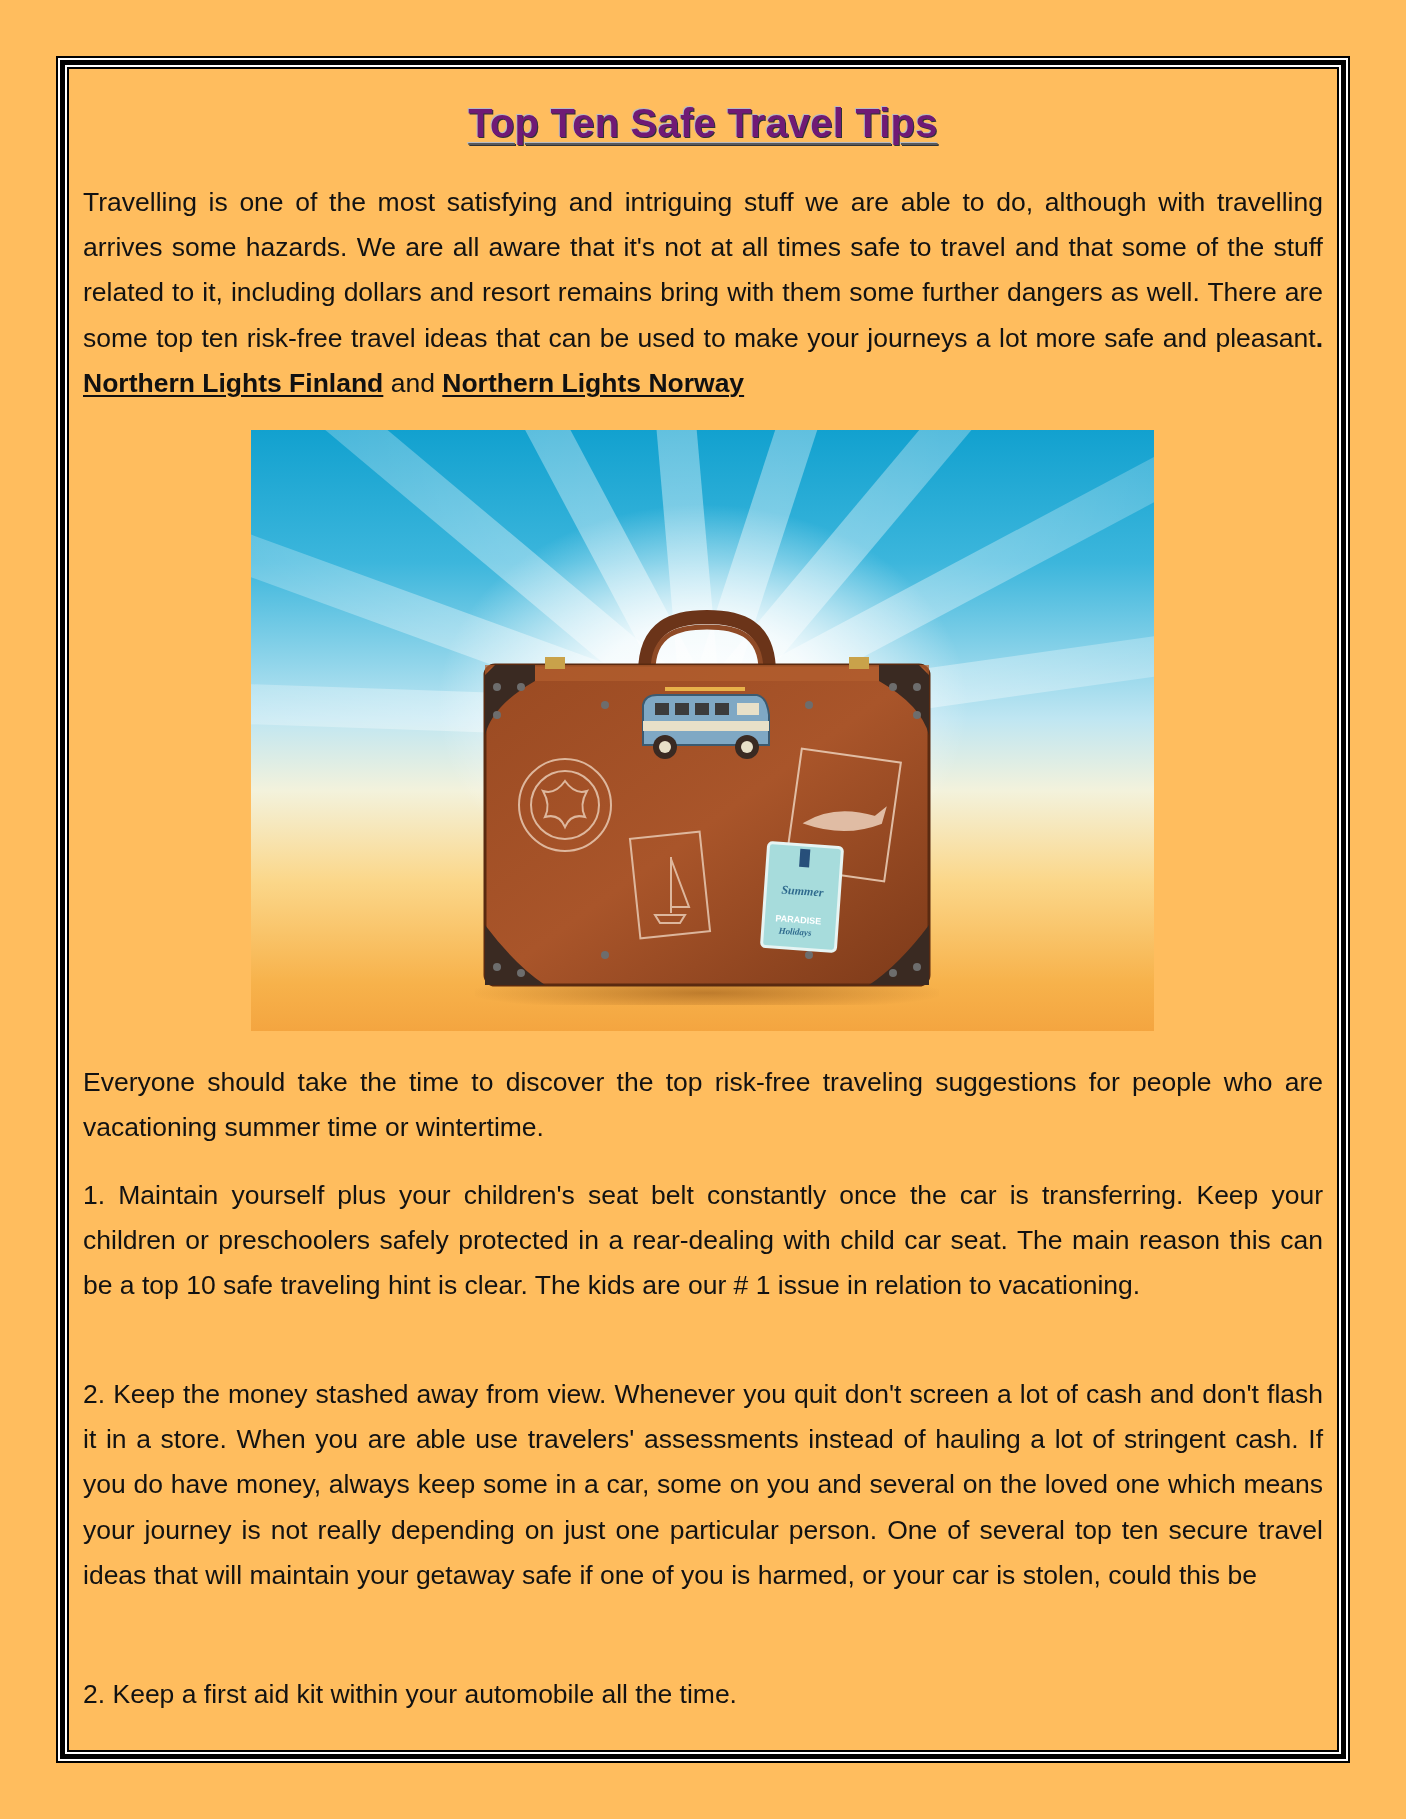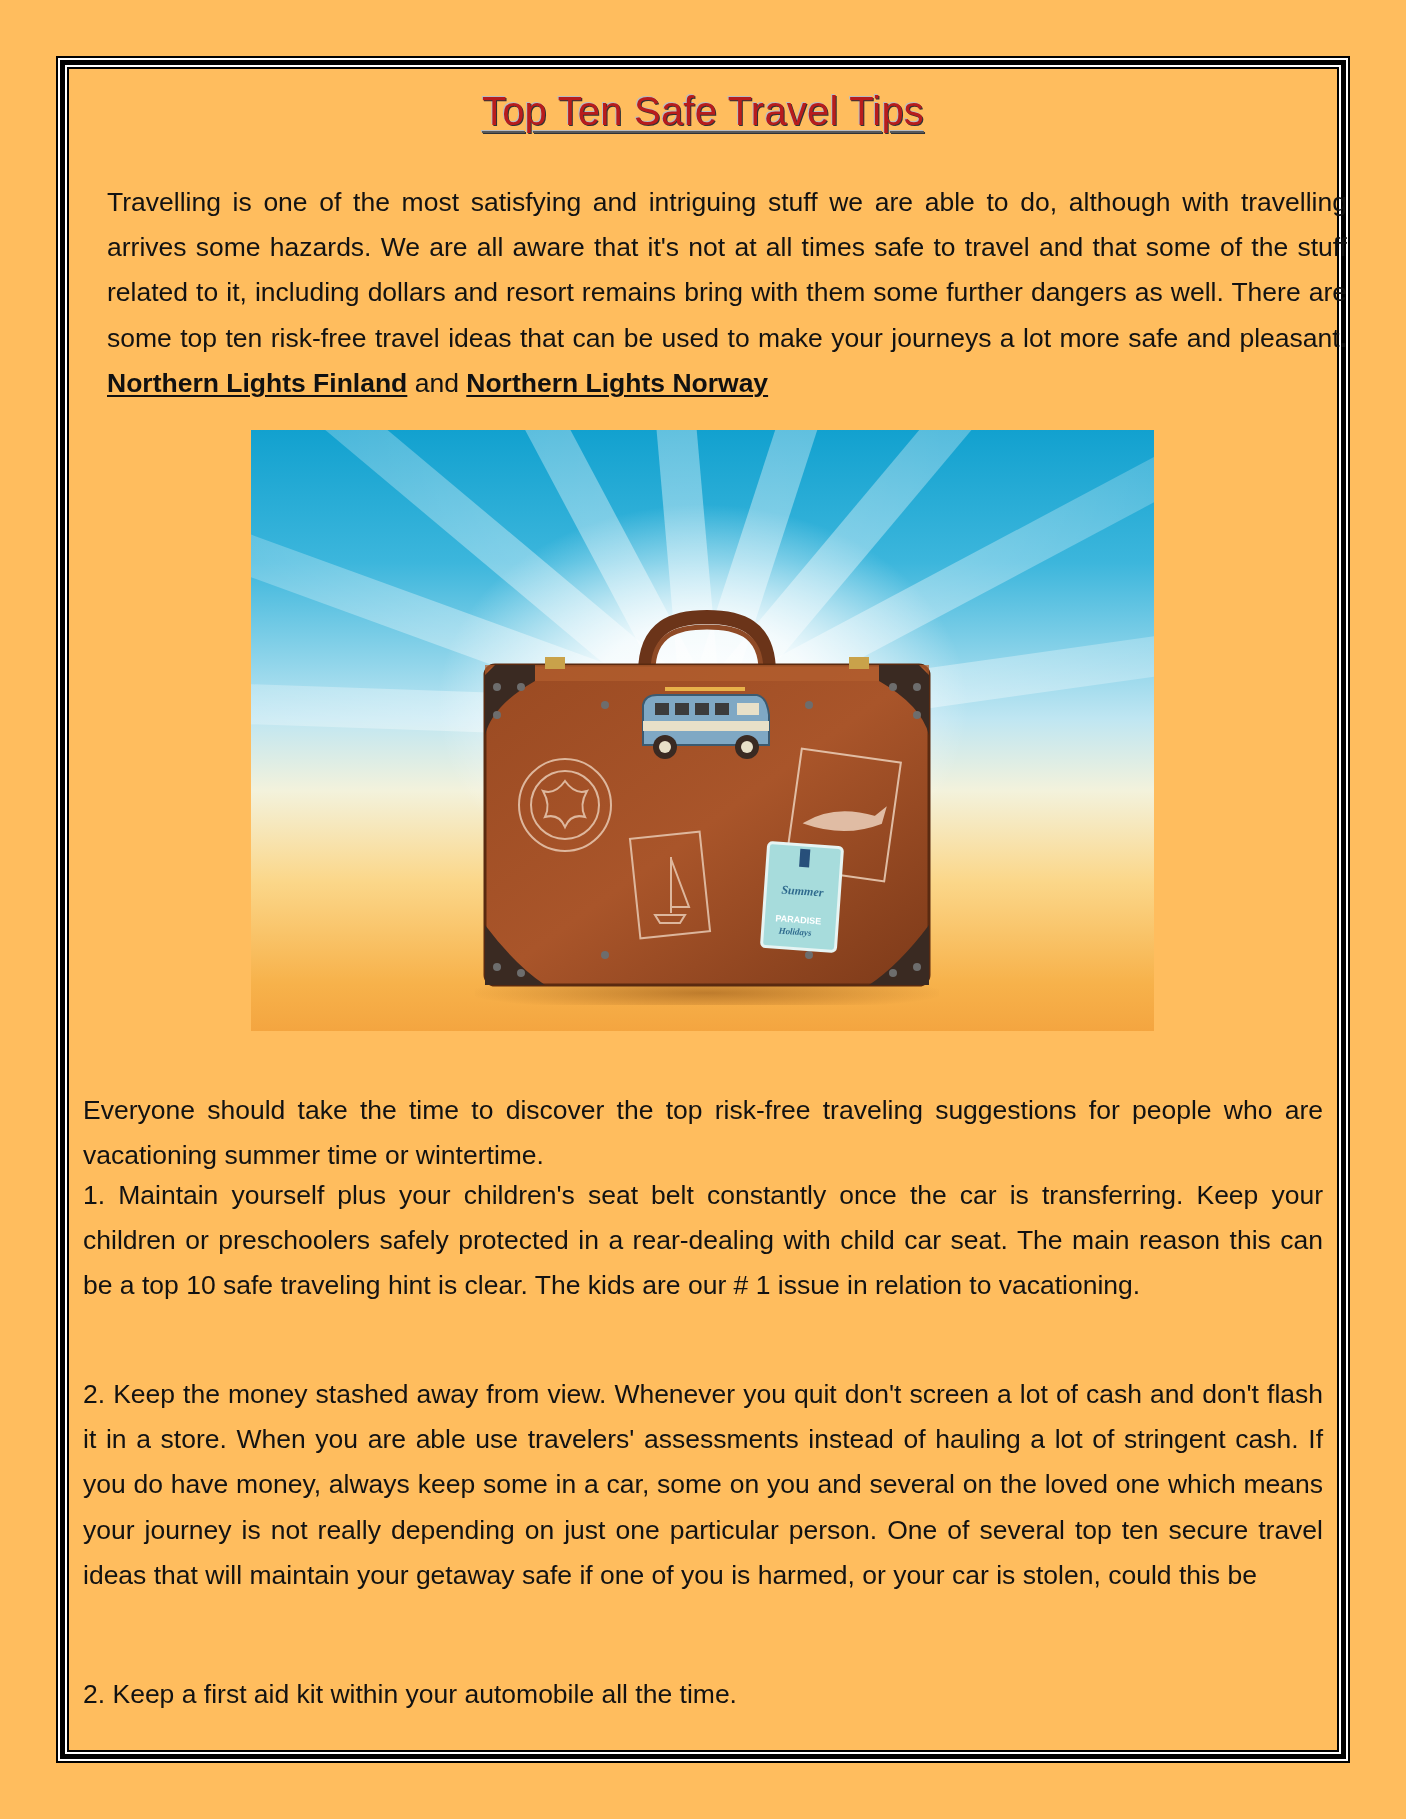--- a/index.html
+++ b/index.html
@@ -41,26 +41,26 @@
   }
   .frame-inner {
     position: absolute;
     left: 2px; top: 2px; right: 2px; bottom: 2px;
     background: #FFBD5E;
   }
 
   .title {
     position: absolute;
     left: 0; width: 1406px;
-    top: 86px;
+    top: 98px;
     text-align: center;
     font-size: 40px;
     line-height: 50px;
-    font-weight: normal;
-    color: #b91c1c;
+    font-weight: bold;
+    color: #701a75;
     text-shadow: 1px 1px 0 #2f3236, -1px -1px 0 #b8bcc2;
     letter-spacing: 0.2px;
   }
   .title span {
     text-decoration: underline;
     text-decoration-thickness: 2px;
     text-underline-offset: 6px;
     text-decoration-color: #595959;
   }
 
@@ -123,21 +123,21 @@
         <div class="frame-inner"></div>
       </div>
     </div>
   </div>
 </div>
 
 <div class="title">
   <span>Top Ten Safe Travel Tips</span>
 </div>
 
-<div class="text-block last-left" style="top: 180px; margin-left: 24px;">
+<div class="text-block last-left" style="top: 180px;">
   <p>
     <span>Travelling is one of the most satisfying and intriguing stuff we are able to do, although with travelling arrives some hazards. We are all aware that it's not at all times safe to travel and that some of the stuff related to it, including dollars and resort remains bring with them some further dangers as well. There are some top ten risk-free travel ideas that can be used to make your journeys a lot more safe and pleasant</span><span class="bold">.</span>
     <a class="link">Northern Lights Finland</a>
     <span>and</span>
     <a class="link">Northern Lights Norway</a>
   </p>
 </div>
 
 <div class="hero">
   <div class="ray" style="transform: rotate(-160deg);"></div>
@@ -233,21 +233,21 @@
     <g>
       <rect x="290" y="250" width="74" height="104" rx="4" fill="#a7dcdc" stroke="#e6f4f3" stroke-width="3" transform="rotate(4 327 302)"></rect>
       <rect x="322" y="254" width="10" height="18" fill="#274f7a" transform="rotate(4 327 302)"></rect>
       <text x="306" y="300" font-size="12" font-style="italic" font-weight="bold" fill="#2f6b8e" font-family="Liberation Serif, serif" transform="rotate(4 327 302)">Summer</text>
       <text x="302" y="328" font-size="9" font-weight="bold" fill="#ffffff" font-family="Liberation Sans, sans-serif" transform="rotate(4 327 302)">PARADISE</text>
       <text x="306" y="340" font-size="9" font-style="italic" font-weight="bold" fill="#2f6b8e" font-family="Liberation Serif, serif" transform="rotate(4 327 302)">Holidays</text>
     </g>
   </svg>
 </div>
 
-<div class="text-block last-left" style="top: 1088px;">
+<div class="text-block last-left" style="top: 1060px;">
   <p>Everyone should take the time to discover the top risk-free traveling suggestions for people who are vacationing summer time or wintertime.</p>
 </div>
 
 <div class="text-block last-left" style="top: 1173px;">
   <p>1. Maintain yourself plus your children's seat belt constantly once the car is transferring. Keep your children or preschoolers safely protected in a rear-dealing with child car seat. The main reason this can be a top 10 safe traveling hint is clear. The kids are our # 1 issue in relation to vacationing.</p>
 </div>
 
 <div class="text-block last-left" style="top: 1372px;">
   <p>2. Keep the money stashed away from view. Whenever you quit don't screen a lot of cash and don't flash it in a store. When you are able use travelers' assessments instead of hauling a lot of stringent cash. If you do have money, always keep some in a car, some on you and several on the loved one which means your journey is not really depending on just one particular person. One of several top ten secure travel ideas that will maintain your getaway safe if one of you is harmed, or your car is stolen, could this be</p>
 </div>

